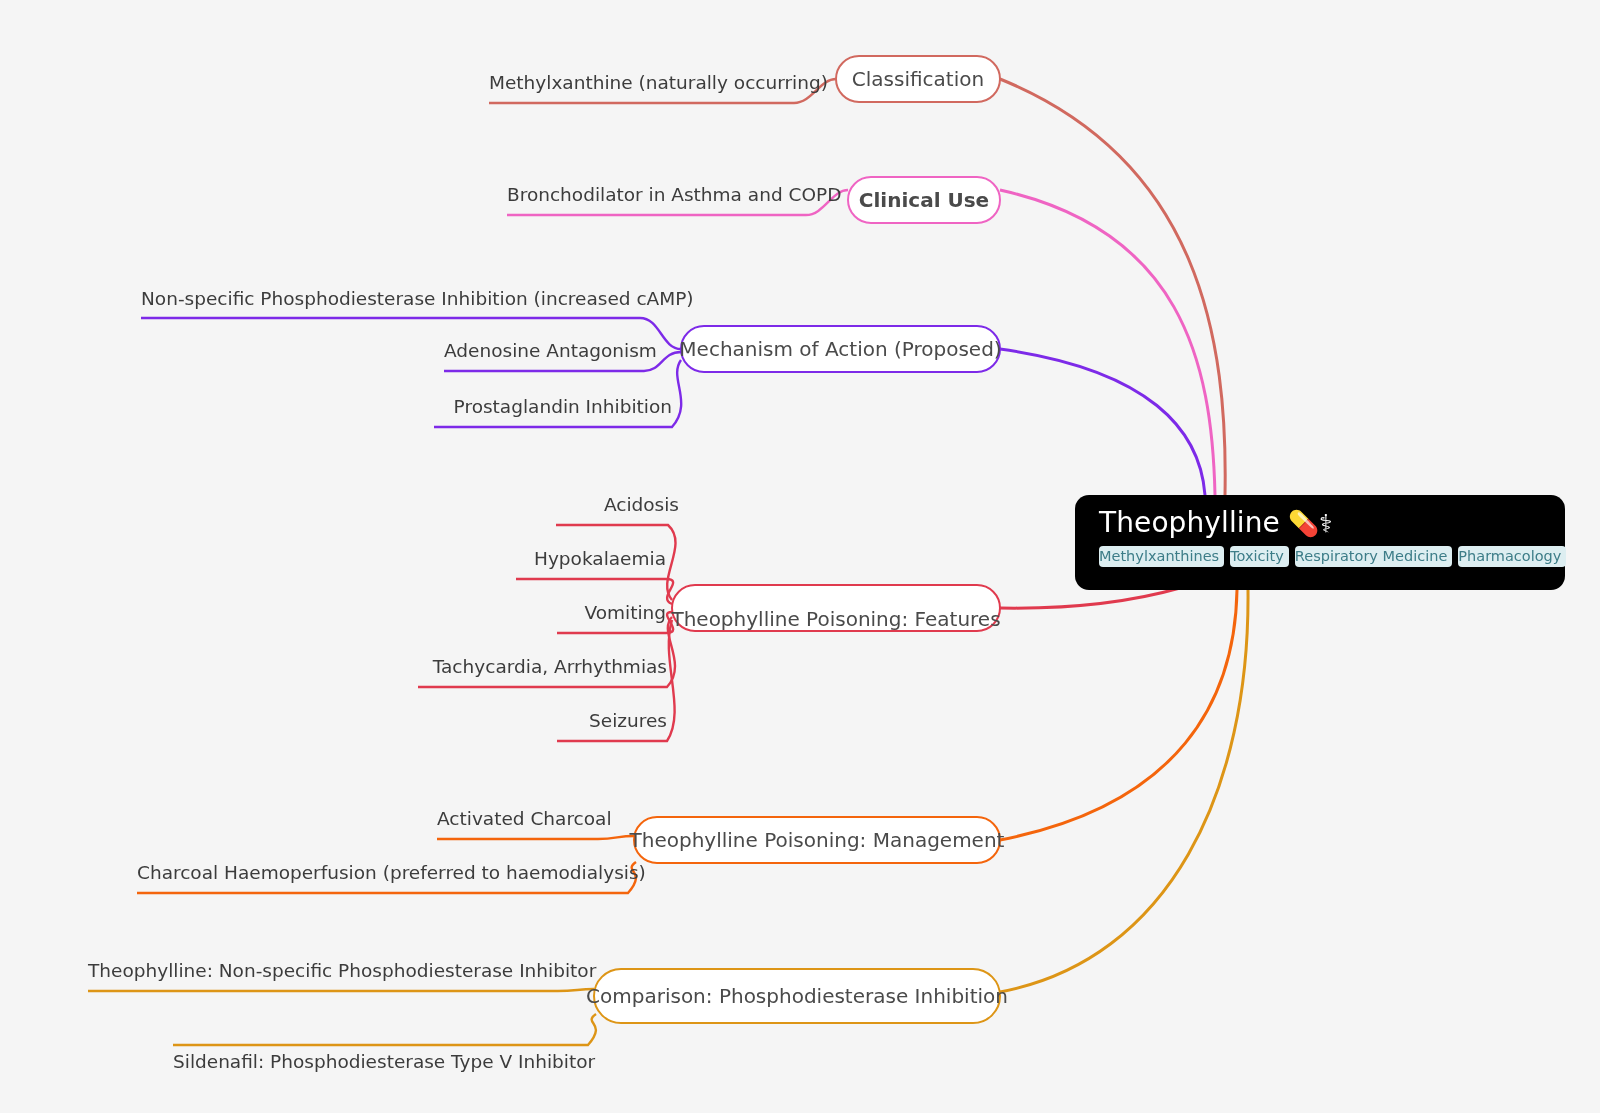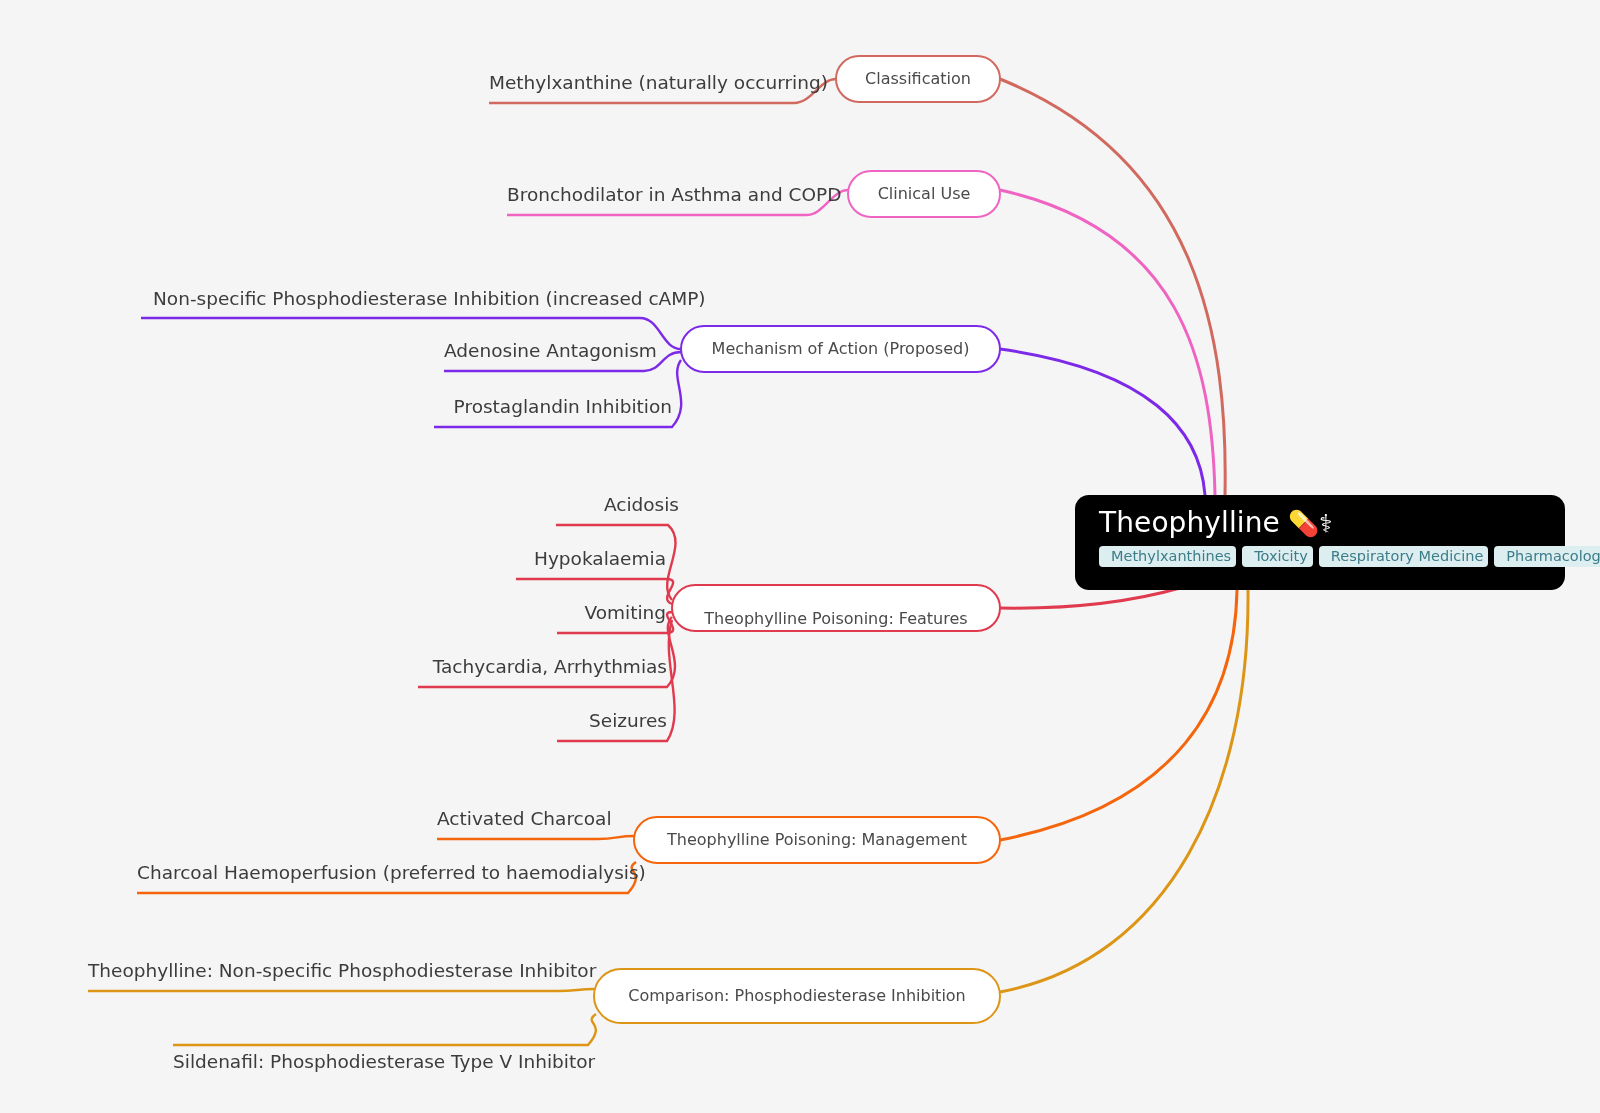--- a/index.html
+++ b/index.html
@@ -55,37 +55,37 @@
     margin-top: 5px;
     display: flex;
     gap: 6px;
     white-space: nowrap;
   }
   .tag {
     background: #ddeef1;
     color: #3d7d88;
     font-size: 14.5px;
     line-height: 18px;
-    padding: 1px 5px 2px 12px;
+    padding: 1px 5px 2px 0;
     border-radius: 4px;
     white-space: nowrap;
   }
   
   .branch-node {
     position: absolute;
     background: #ffffff;
     border-style: solid;
     border-width: 2.6px;
     border-radius: 999px;
     box-sizing: border-box;
     display: flex;
     align-items: center;
     justify-content: center;
     color: #4a4a4a;
-    font-size: 16px;
+    font-size: 20px;
     line-height: 22px;
     white-space: nowrap;
     padding: 0 20px;
   }
   
   .leaf {
     position: absolute;
     color: #3c3c3c;
     font-size: 18.5px;
     line-height: 22px;
@@ -140,21 +140,21 @@
       <span class="tag">Toxicity</span>
       <span class="tag">Respiratory Medicine</span>
       <span class="tag">Pharmacology</span>
     </div>
   </div>
 
   <div class="branch-node" style="left:835px; top:55px; width:166px; height:48px; border-color:#d1695f;">
     <span>Classification</span>
   </div>
 
-  <div class="branch-node" style="left:847px; top:170px; width:154px; height:48px; border-color:#ef64c3;">
+  <div class="branch-node" style="left:847px; top:176px; width:154px; height:48px; border-color:#ef64c3;font-weight:bold;">
     <span>Clinical Use</span>
   </div>
 
   <div class="branch-node" style="left:680px; top:325px; width:321px; height:48px; border-color:#7d2ae8;">
     <span>Mechanism of Action (Proposed)</span>
   </div>
 
   <div class="branch-node" style="left:671px; top:584px; width:330px; height:48px; border-color:#e03a4e;align-items:flex-end;">
     <span>Theophylline Poisoning: Features</span>
   </div>
@@ -168,21 +168,21 @@
   </div>
 
   <div class="leaf" style="left:489px; top:72px; width:305px;">
     <span>Methylxanthine (naturally occurring)</span>
   </div>
 
   <div class="leaf" style="left:507px; top:184px; width:299px;">
     <span>Bronchodilator in Asthma and COPD</span>
   </div>
 
-  <div class="leaf" style="left:141px; top:288px; width:499px;margin-left:12px;">
+  <div class="leaf" style="left:141px; top:288px; width:499px;">
     <span>Non-specific Phosphodiesterase Inhibition (increased cAMP)</span>
   </div>
   <div class="leaf" style="left:444px; top:340px; width:200px;">
     <span>Adenosine Antagonism</span>
   </div>
   <div class="leaf" style="left:434px; top:396px; width:238px;">
     <span>Prostaglandin Inhibition</span>
   </div>
 
   <div class="leaf" style="left:567px; top:494px; width:112px;">

